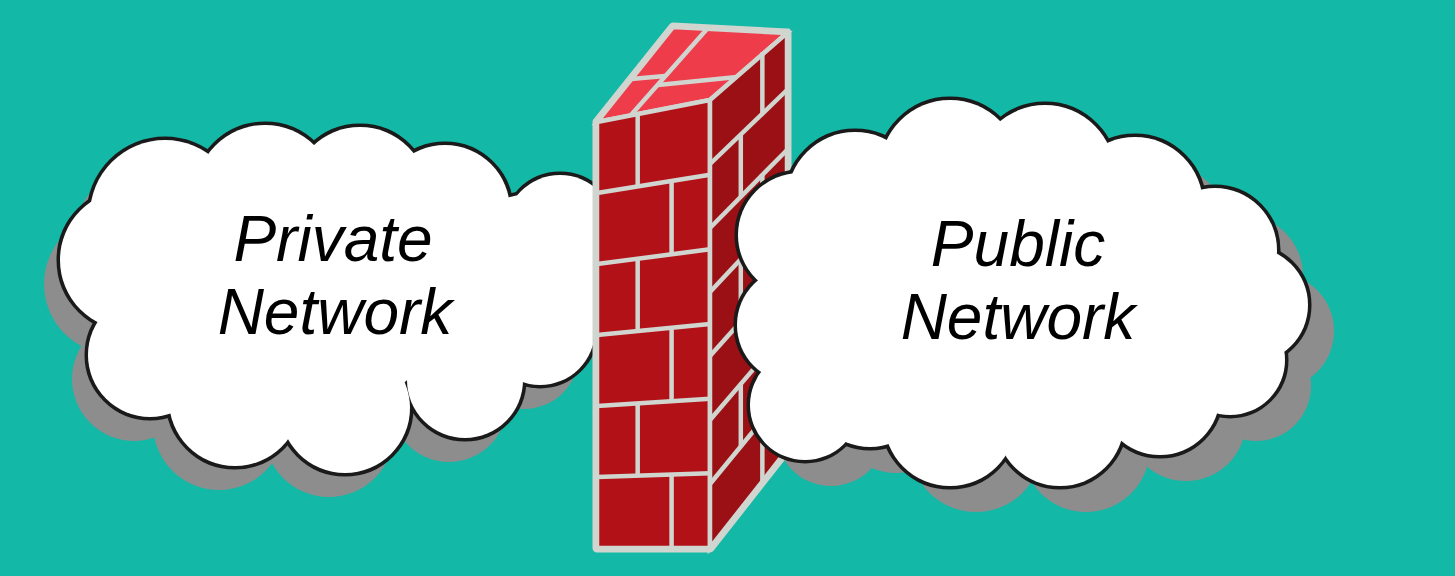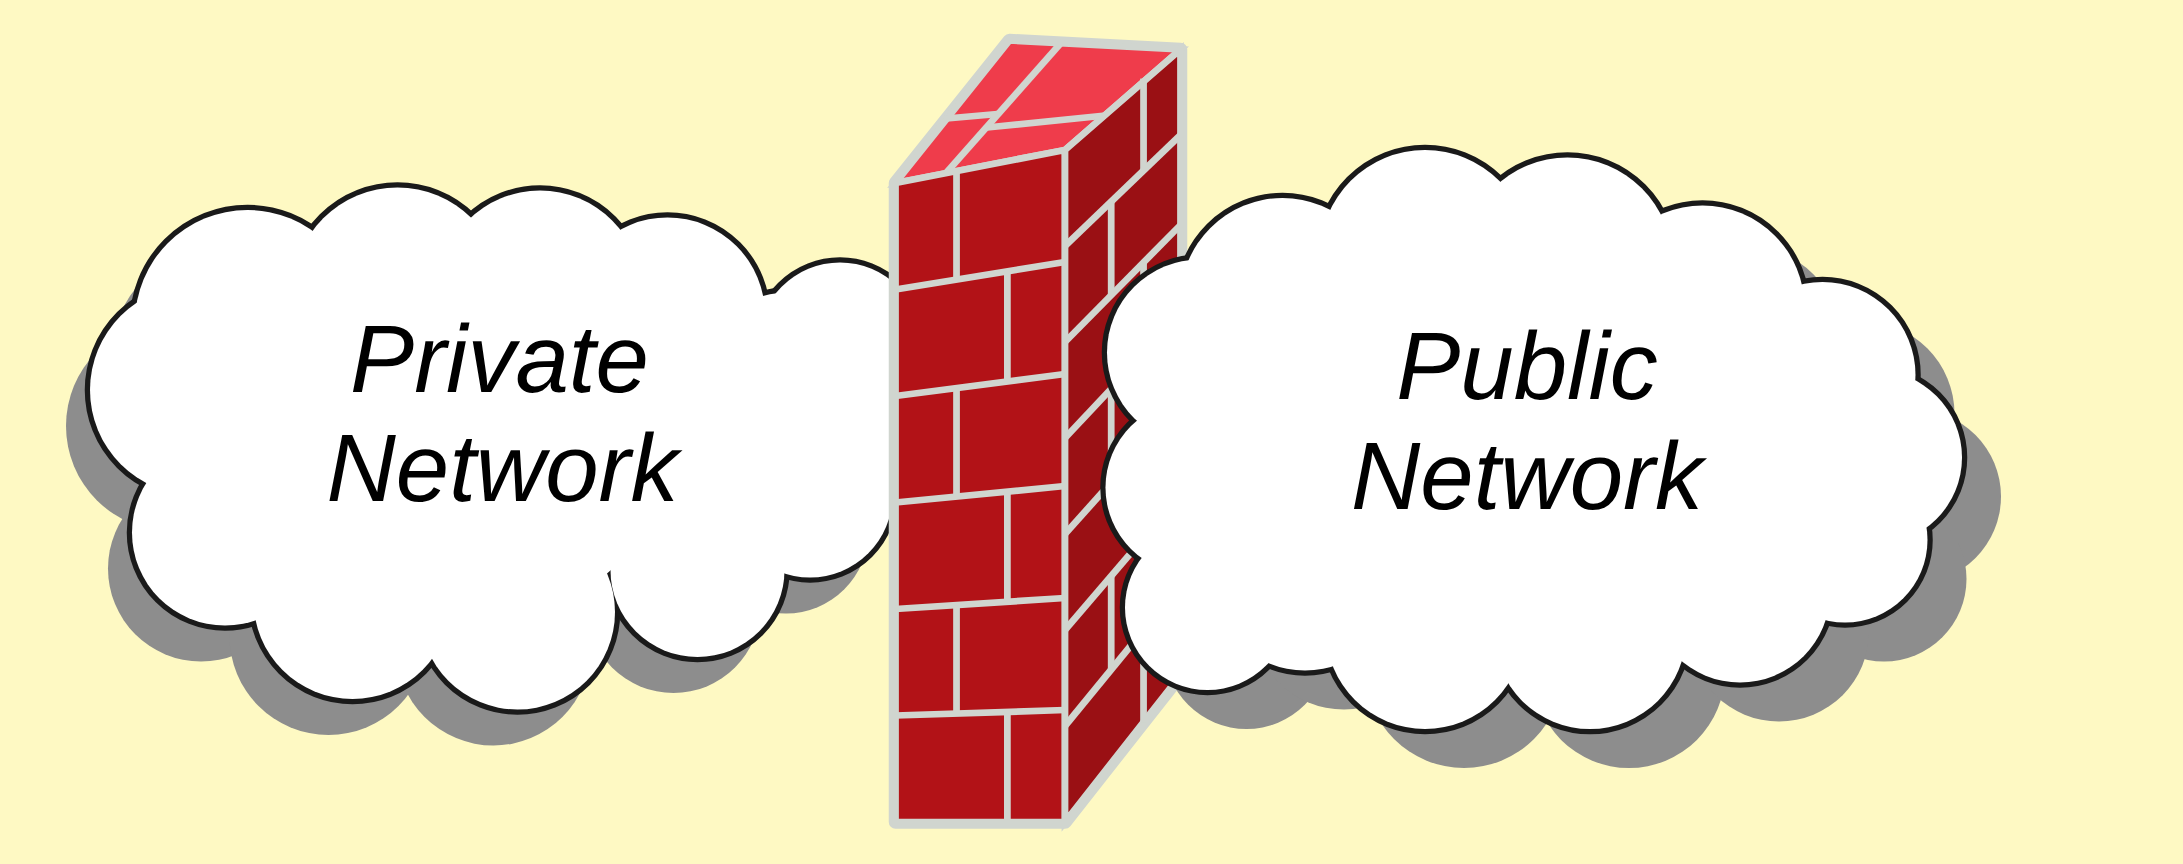--- a/index.html
+++ b/index.html
@@ -1,16 +1,16 @@
 <!DOCTYPE html>
 <html><head>
 <meta charset="utf-8">
 <style>
   html,body{margin:0;padding:0;background:#ffffff;}
-  .stage{width:1455px;height:576px;background:#fef9c3;overflow:hidden;position:relative;}
+  .stage{width:1455px;height:576px;background:#14b8a6;overflow:hidden;position:relative;}
   svg{display:block;}
   .cloud-label{
     font-family:"Liberation Sans", sans-serif;
     font-style:italic;
     font-size:64px;
     fill:#000000;
     text-anchor:middle;
   }
 </style>
 </head>

